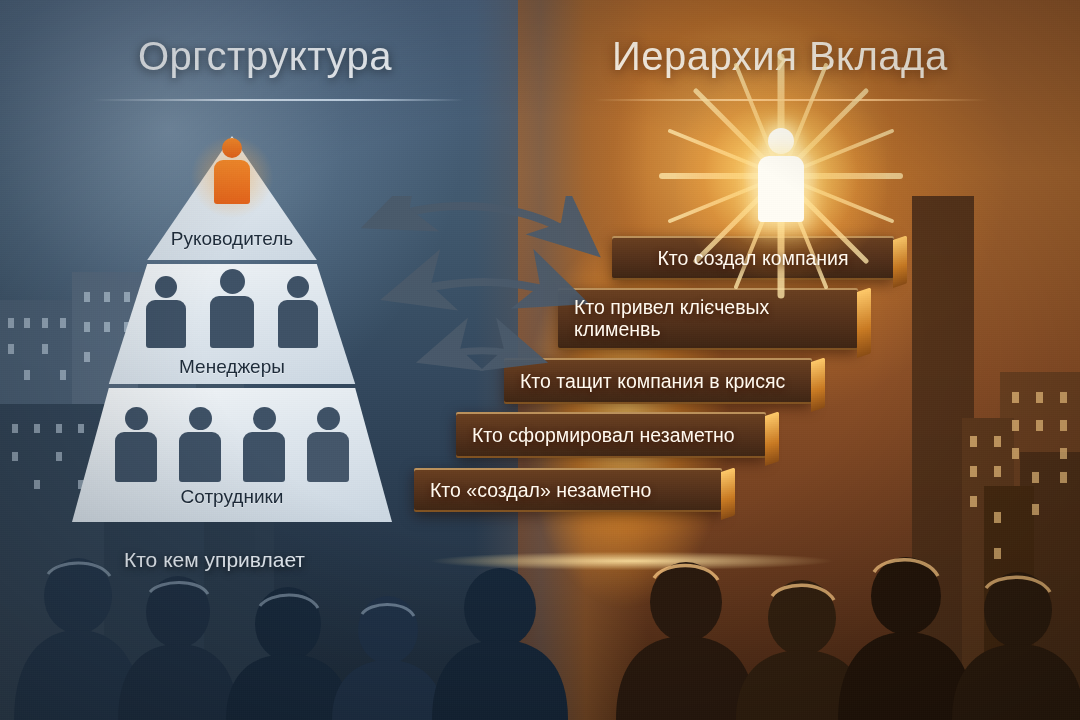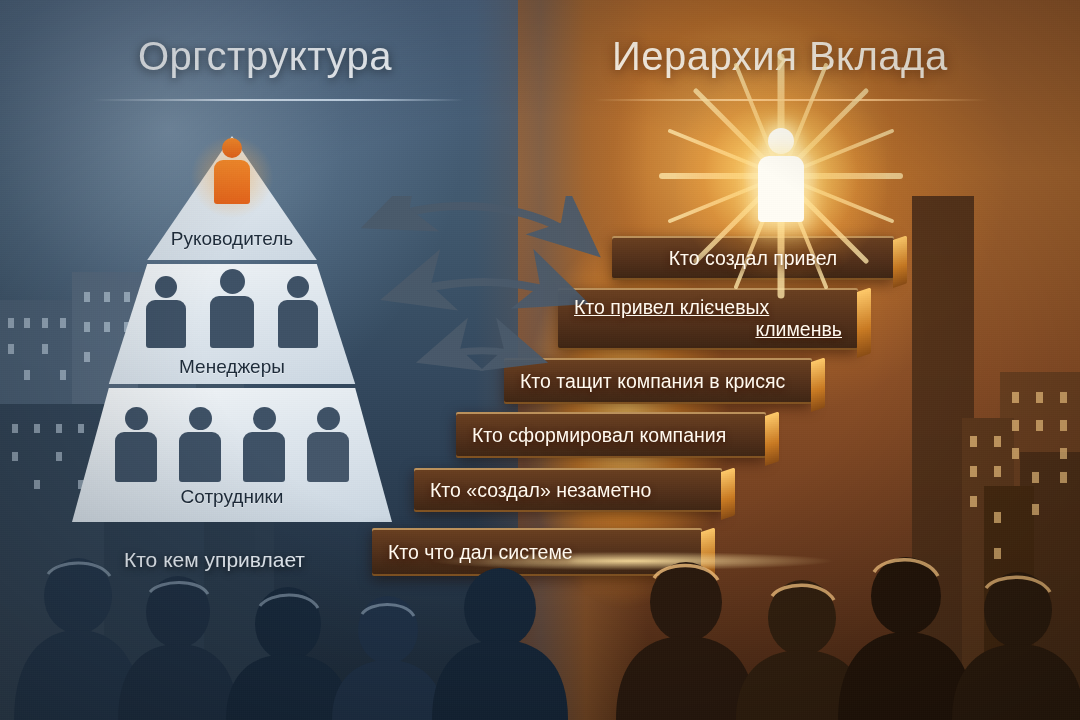--- a/index.html
+++ b/index.html
@@ -100,22 +100,22 @@
   }
   .step::after{
     content:"";position:absolute;right:-13px;top:4px;bottom:-8px;width:14px;
     background:linear-gradient(180deg,#ffca6a,#c97a22 60%,#8a4c14);
     transform:skewY(-18deg);transform-origin:left top;border-radius:0 2px 2px 0;
   }
   .step-label{
     position:relative;z-index:3;color:#fff9ef;font-size:19.5px;font-weight:400;
     padding:0 16px;width:100%;text-shadow:0 2px 6px rgba(60,20,0,.85);
   }
-  .step-label.two-line{line-height:1.12;text-decoration:underline;}
-  .step-label .l2{display:block;text-align:right;}
+  .step-label.two-line{line-height:1.12;}
+  .step-label .l2{display:block;text-align:left;}
 
   .s1{left:240px;top:8px;width:282px;height:44px;}
   .s2{left:186px;top:60px;width:300px;height:62px;}
   .s3{left:132px;top:130px;width:308px;height:46px;}
   .s4{left:84px;top:184px;width:310px;height:46px;}
   .s5{left:42px;top:240px;width:308px;height:44px;}
   .s6{left:0px;top:300px;width:330px;height:48px;}
   .s1 .step-label{text-align:center;}
   .s3 .step-label,.s4 .step-label,.s5 .step-label,.s6 .step-label{text-align:left;}
 
@@ -317,45 +317,42 @@
       </div>
       <div class="tier-label">Сотрудники</div>
     </div>
   </div>
 
   <div class="caption-left">Кто кем упривлает</div>
 
   <div class="stairs">
 
     <div class="step s1">
-      <div class="step-label">Кто создал привел</div>
+      <div class="step-label">Кто создал компания</div>
     </div>
 
     <div class="step s2">
       <div class="step-label two-line">
         <span>Кто привел клієчевых</span>
         <span class="l2">клименвь</span>
       </div>
     </div>
 
     <div class="step s3">
       <div class="step-label">Кто тащит компания в крисяс</div>
     </div>
 
     <div class="step s4">
-      <div class="step-label">Кто сформировал компания</div>
+      <div class="step-label">Кто сформировал незаметно</div>
     </div>
 
     <div class="step s5">
       <div class="step-label">Кто «создал» незаметно</div>
     </div>
 
-    <div class="step s6">
-      <div class="step-label">Кто что дал системе</div>
-    </div>
   </div>
 
   <div class="base-flare"></div>
 
   <div class="hero">
     <svg class="rays" viewBox="0 0 250 250">
       <g stroke="rgba(255,232,170,.78)" stroke-linecap="round" fill="none">
         <line x1="125" y1="125" x2="125" y2="6" stroke-width="7"></line>
         <line x1="125" y1="125" x2="125" y2="244" stroke-width="7"></line>
         <line x1="125" y1="125" x2="6" y2="125" stroke-width="6"></line>

